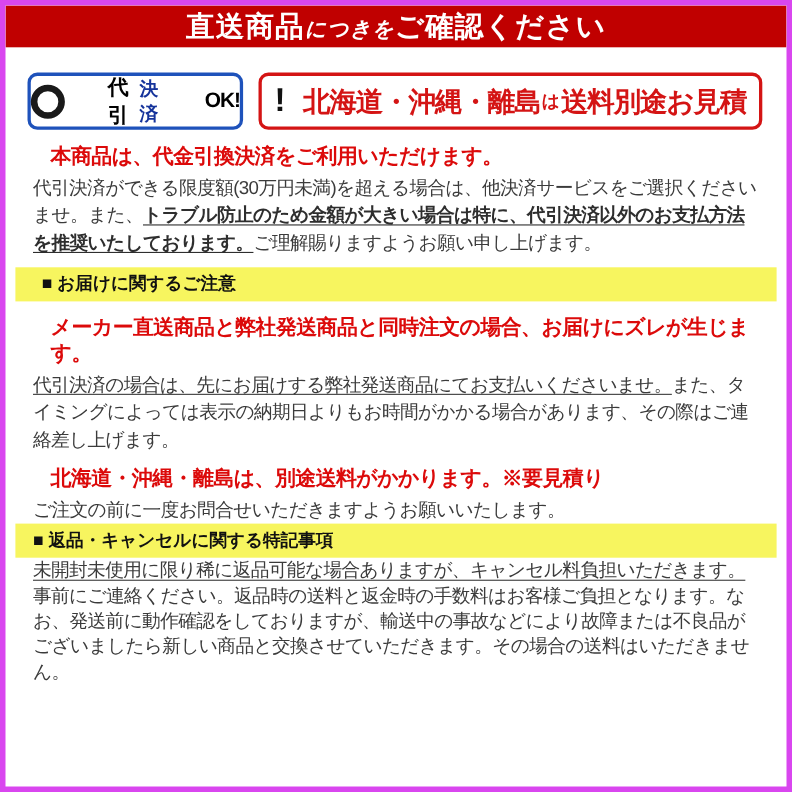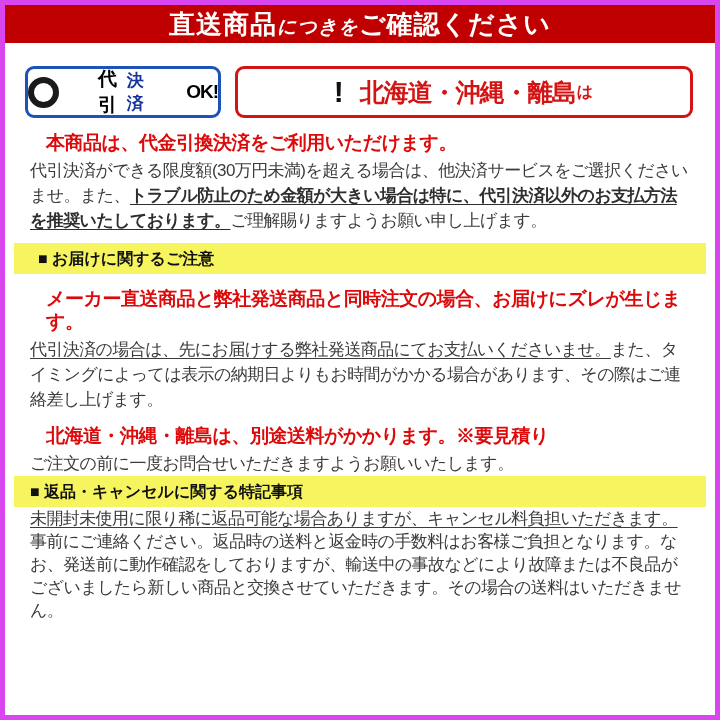--- a/index.html
+++ b/index.html
@@ -107,20 +107,21 @@
     <div class="badge badge-cod">
       <span class="ring"></span>
       <span class="cod-lg">代引</span>
         <span class="cod-sm">決済</span>
         <span class="cod-lg">OK!</span>
     </div>
     <div class="badge badge-remote">
       <span class="excl">!</span>
       <span class="rem-lg">北海道・沖縄・離島</span>
         <span class="rem-sm">は</span>
+        <span class="rem-lg">送料別途お見積</span>
     </div>
   </div>
 
   <div class="section">
     <div class="sec-body">
       <p class="lead">本商品は、代金引換決済をご利用いただけます。</p>
       <p class="body-text"><span>代引決済ができる限度額(30万円未満)を超える場合は、他決済サービスをご選択くださいませ。また、</span><span class="bu">トラブル防止のため金額が大きい場合は特に、代引決済以外のお支払方法を推奨いたしております。</span><span>ご理解賜りますようお願い申し上げます。</span></p>
     </div>
   </div>
 

